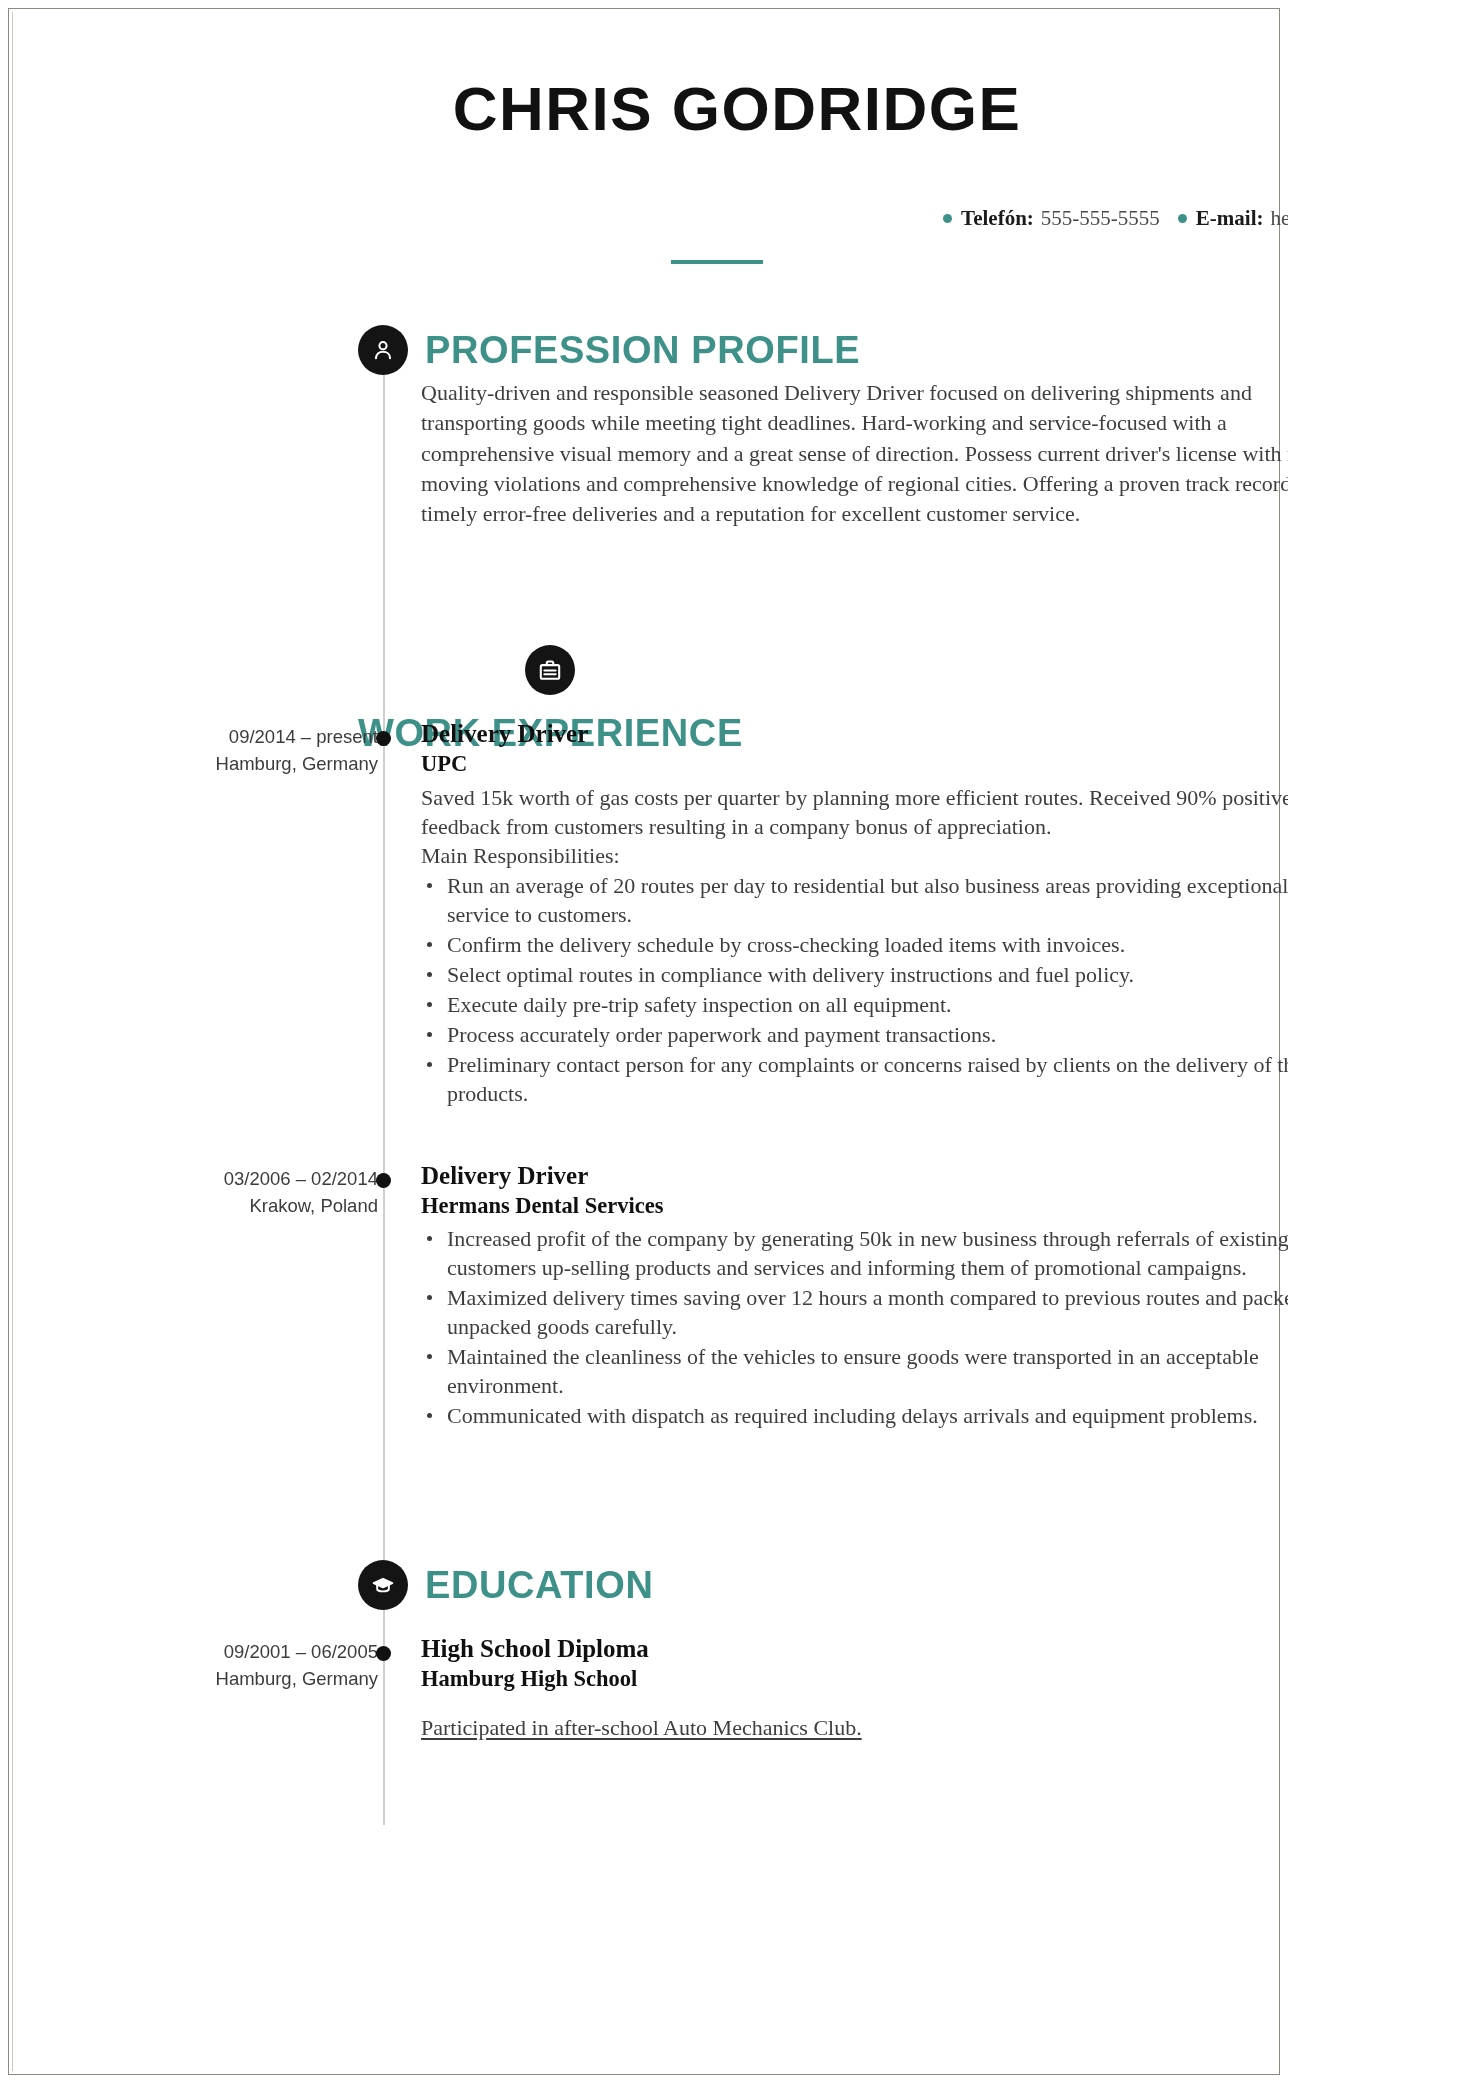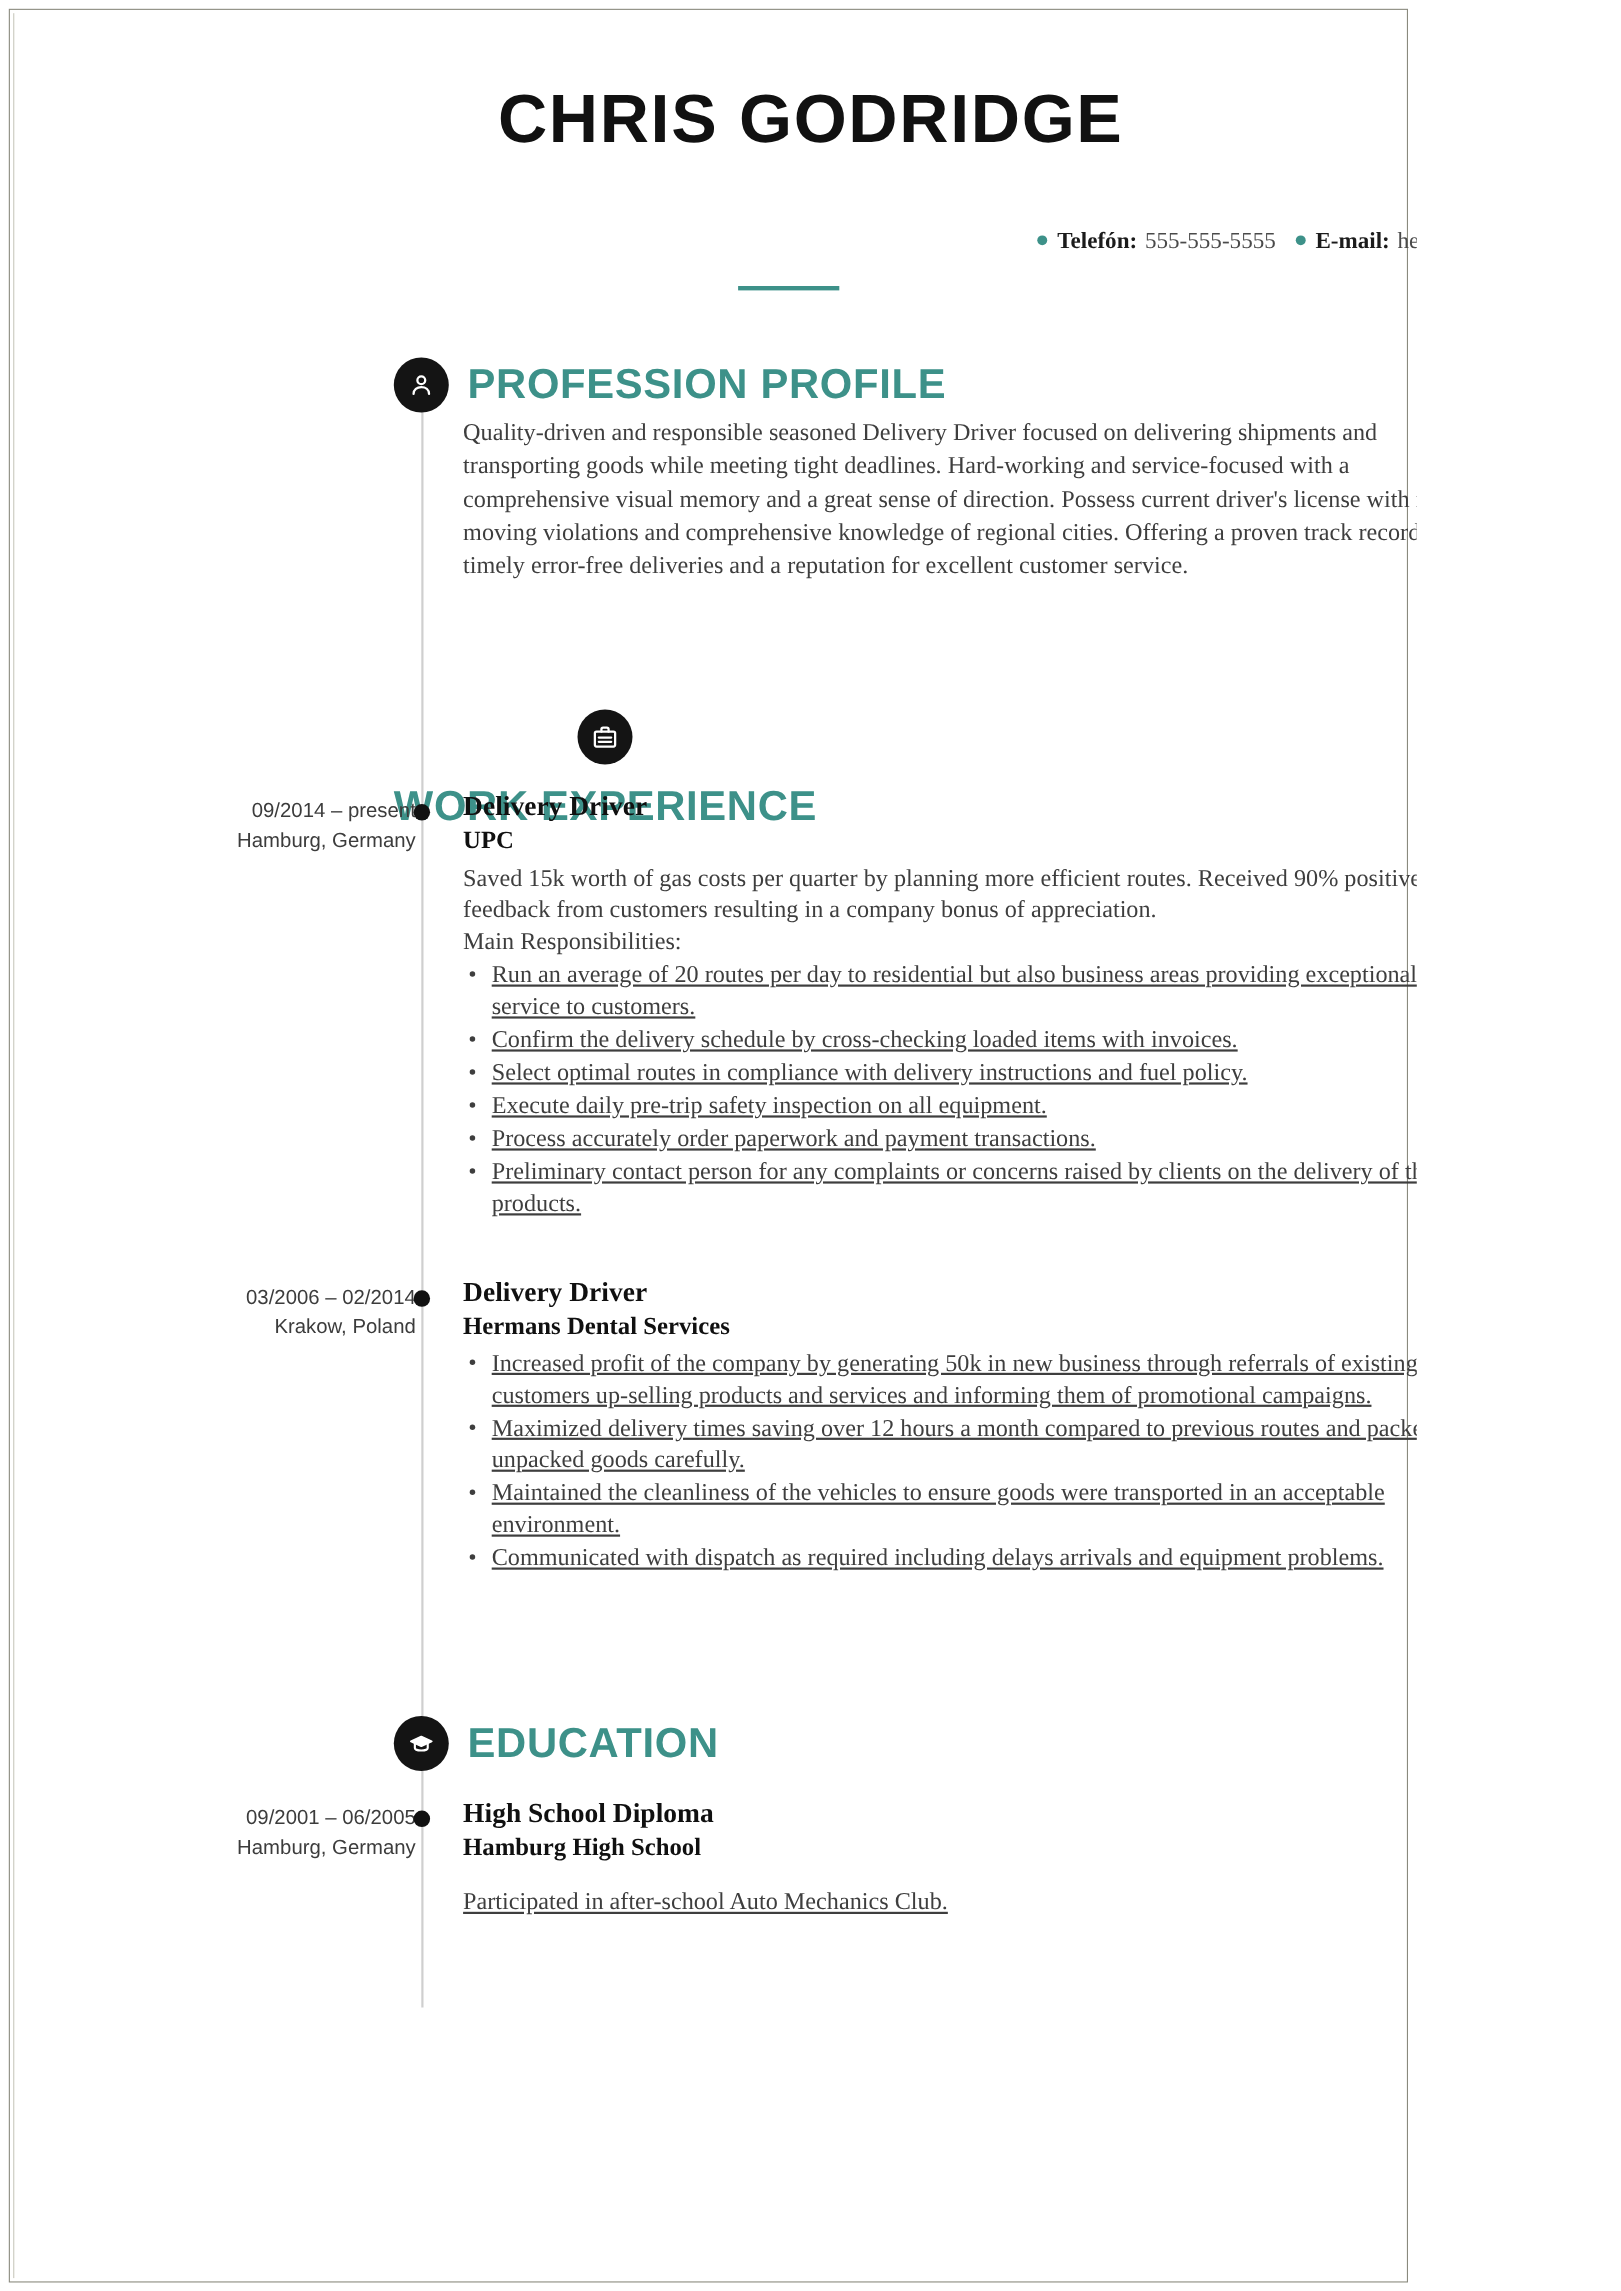--- a/index.html
+++ b/index.html
@@ -201,21 +201,20 @@
     padding: 0;
     list-style: none;
   }
   .entry-list li {
     position: relative;
     padding-left: 26px;
     font-size: 22px;
     color: #3e3e3e;
     line-height: 1.32;
     margin-bottom: 1px;
-    text-decoration: underline;
   }
   .entry-list li::before {
     content: "";
     position: absolute;
     left: 6px;
     top: 12px;
     width: 5px;
     height: 5px;
     border-radius: 50%;
     background: #3e3e3e;

